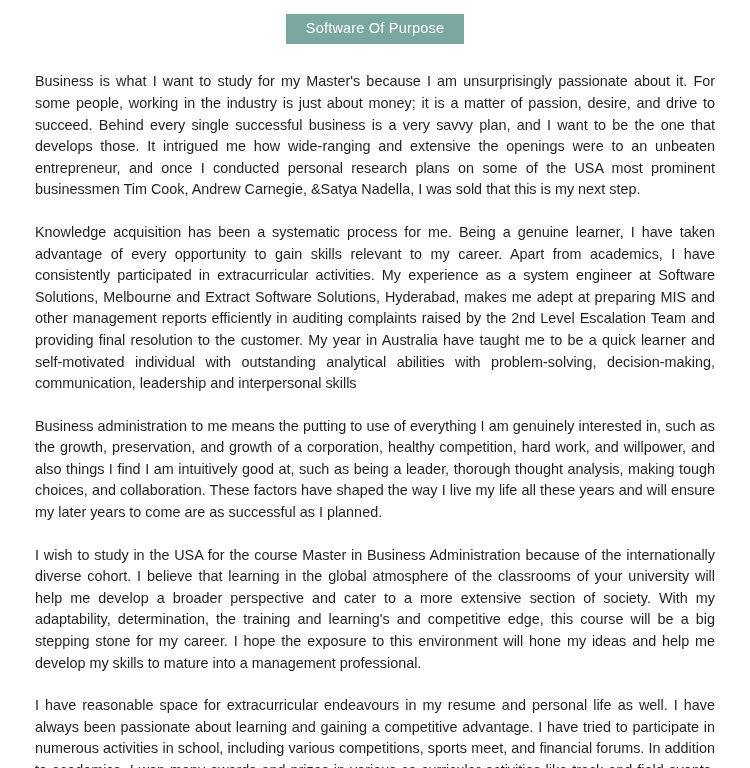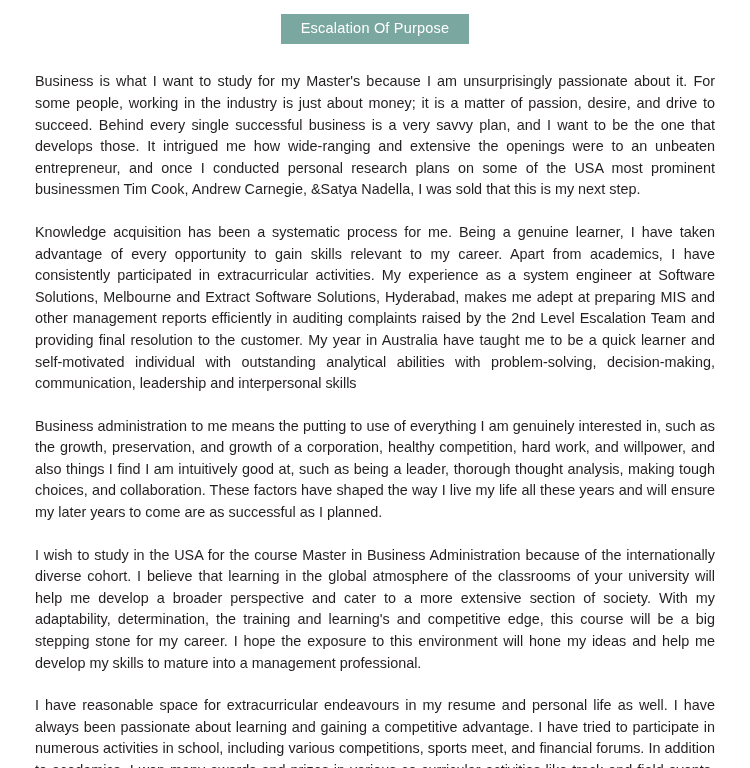--- a/index.html
+++ b/index.html
@@ -53,21 +53,21 @@
   p.para.last {
     margin-bottom: 0;
   }
 </style>
 </head>
 <body>
 
 <div class="page">
 
   <div class="banner-row">
-    <div class="banner">Escalation Of Purpose</div>
+    <div class="banner">Software Of Purpose</div>
   </div>
 
   <div class="body-wrap">
 
     <p class="para">Business is what I want to study for my Master's because I am unsurprisingly passionate about it. For some people, working in the industry is just about money; it is a matter of passion, desire, and drive to succeed. Behind every single successful business is a very savvy plan, and I want to be the one that develops those. It intrigued me how wide-ranging and extensive the openings were to an unbeaten entrepreneur, and once I conducted personal research plans on some of the USA most prominent businessmen Tim Cook, Andrew Carnegie, &amp;Satya Nadella, I was sold that this is my next step.</p>
 
     <p class="para">Knowledge acquisition has been a systematic process for me. Being a genuine learner, I have taken advantage of every opportunity to gain skills relevant to my career. Apart from academics, I have consistently participated in extracurricular activities. My experience as a system engineer at Software Solutions, Melbourne and Extract Software Solutions, Hyderabad, makes me adept at preparing MIS and other management reports efficiently in auditing complaints raised by the 2nd Level Escalation Team and providing final resolution to the customer. My year in Australia have taught me to be a quick learner and self-motivated individual with outstanding analytical abilities with problem-solving, decision-making, communication, leadership and interpersonal skills</p>
 
     <p class="para">Business administration to me means the putting to use of everything I am genuinely interested in, such as the growth, preservation, and growth of a corporation, healthy competition, hard work, and willpower, and also things I find I am intuitively good at, such as being a leader, thorough thought analysis, making tough choices, and collaboration. These factors have shaped the way I live my life all these years and will ensure my later years to come are as successful as I planned.</p>
 

